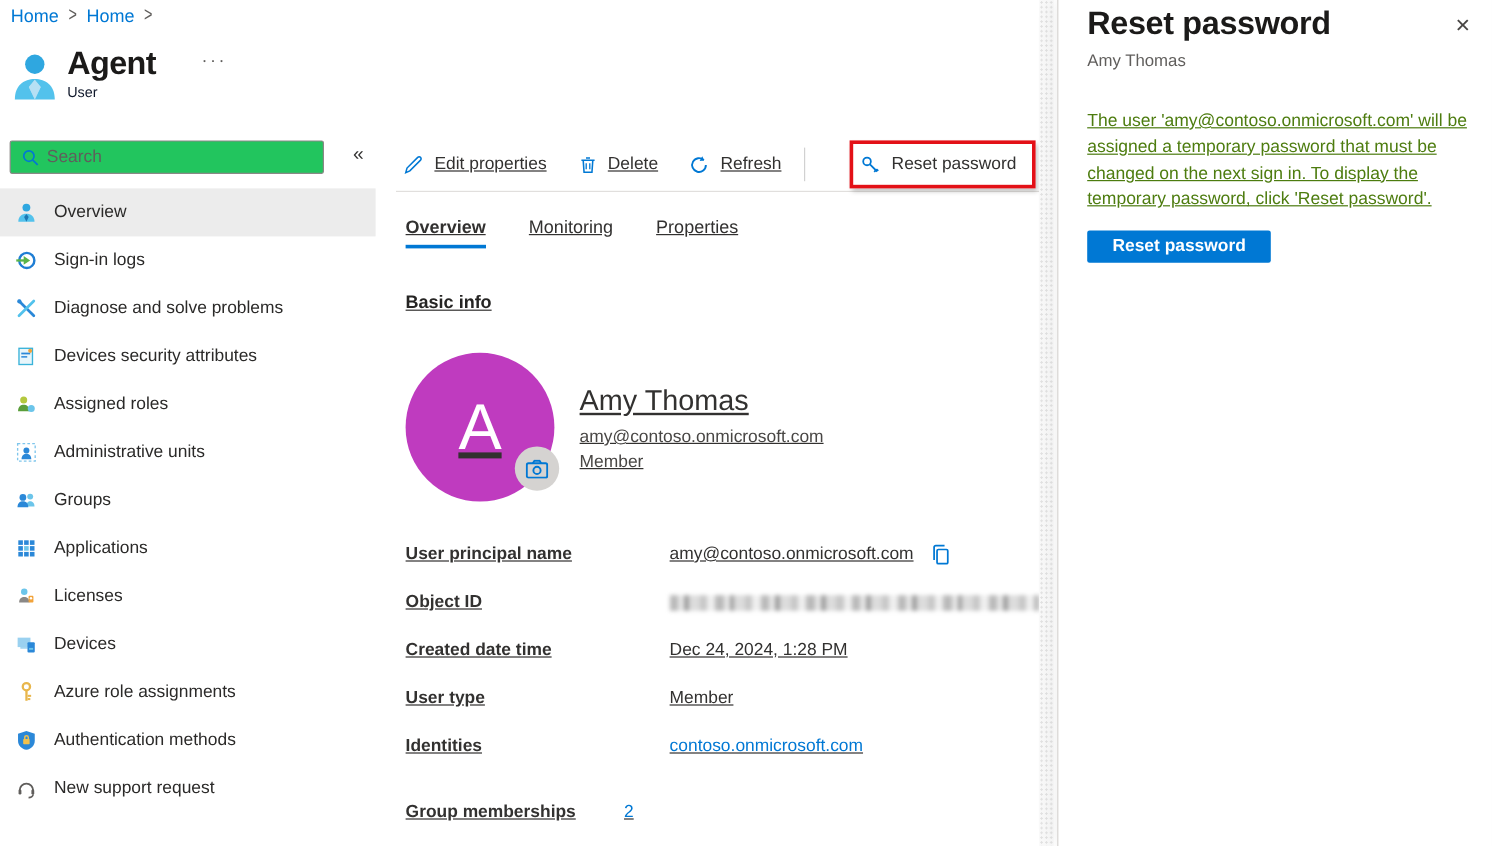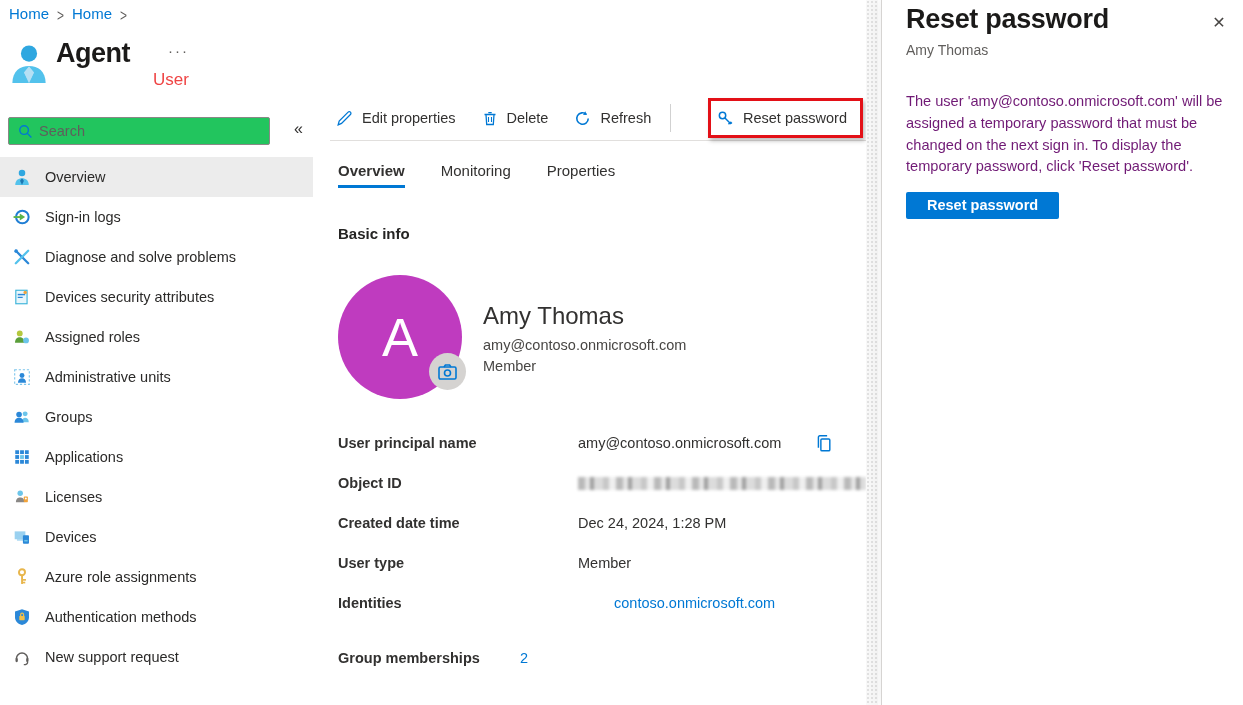--- a/index.html
+++ b/index.html
@@ -1,49 +1,49 @@
 <!DOCTYPE html>
 <html style="--accent: #0078d4; --highlight_red: #e31017; --avatar: #bf3bbf;"><head>
 <meta charset="utf-8">
 <style>
   * { margin:0; padding:0; box-sizing:border-box; }
   html,body { width:1243px; height:705px; overflow:hidden; background:#fff;
     font-family:"Liberation Sans","DejaVu Sans",sans-serif; color:#323130; }
   body { position:relative; }
 
   
-  .breadcrumb { position:absolute; left:9px; top:5px; font-size:15px; display:flex; align-items:flex-end; }
+  .breadcrumb { position:absolute; left:9px; top:5px; font-size:15px; display:flex; align-items:flex-start; }
   .breadcrumb a { color:var(--accent,#0078d4); text-decoration:none; cursor:pointer; }
   .crumb-sep { color:#605e5c; font-size:12px; padding:0 8px; transform:scaleY(1.4); display:inline-block; }
 
   
   .page-header { position:absolute; left:10px; top:38px; display:flex; }
   .ph-icon { width:38px; height:44px; margin-top:4px; }
-  .ph-text { margin-left:8px;text-align:right; }
+  .ph-text { margin-left:8px; }
   .ph-title-row { display:flex; align-items:center; }
   .ph-title { font-size:27px; font-weight:700; color:#1b1a19; letter-spacing:-0.5px; }
   .ph-more { margin-left:38px; margin-top:-6px; color:#605e5c; font-size:15px; letter-spacing:2px; cursor:pointer; }
-  .ph-sub { font-size:17px; color:#ef4444; margin-top:1px; }
+  .ph-sub { font-size:12px; color:#0f172a; margin-top:1px; }
 
   
   .sidebar { position:absolute; left:0; top:112px; width:313px; }
   .search-row { position:relative; height:45px; }
   .search-box { position:absolute; left:8px; top:5px; width:262px; height:28px;
     border:1px solid #8a8886; border-radius:2px; background:#22c55e; display:flex; align-items:center; }
   .search-box svg { margin:0 6px 0 9px; flex:0 0 auto; }
   .search-input { border:none; outline:none; flex:1; font-size:14.5px; color:#323130;
     font-family:inherit; background:transparent; }
   .search-input::placeholder { color:#605e5c; }
   .collapse-btn { position:absolute; right:10px; top:8px; color:#323130; font-size:16px; cursor:pointer; }
   .nav-item { height:40px; display:flex; align-items:center; padding-left:13px; cursor:pointer; font-size:14.5px; color:#2b2a29; }
   .nav-item.active { background:#ececec; }
   .nav-icon { width:18px; height:18px; margin-right:14px; flex:0 0 auto; }
 
   
-  .main { position:absolute; left:330px; top:96px; width:536px; }
+  .main { position:absolute; left:330px; top:115px; width:536px;text-decoration:underline; }
   .toolbar { position:relative; height:44px; display:flex; align-items:center; }
   .tb-btn { display:flex; align-items:center; gap:9px; padding:0 13px; height:34px;
     font-size:14.5px; color:#323130; cursor:pointer; white-space:nowrap; }
   .tb-btn:first-child { padding-left:6px; }
   .tb-sep { width:1px; height:28px; background:#d1d1d1; margin:0 6px; }
   .red-box { position:absolute; left:378px; top:2px; border:3px solid var(--highlight_red,#e31017);
     background:#fff; box-shadow:2px 3px 4px rgba(0,0,0,0.25); }
   .red-box .tb-btn { height:34px; }
   .main-rule { border-top:1px solid #e1dfdd; }
 
@@ -59,45 +59,45 @@
   .avatar { width:124px; height:124px; border-radius:50%; background:var(--avatar,#bf3bbf);
     display:flex; align-items:center; justify-content:center; color:#fff; font-size:54px; font-weight:400; }
   .camera-badge { position:absolute; right:-4px; bottom:9px; width:37px; height:37px; border-radius:50%;
     background:#d5d3d1; display:flex; align-items:center; justify-content:center; cursor:pointer; }
   .profile-text { margin-left:21px; padding-top:27px; }
   .profile-name { font-size:24px; color:#323130; }
   .profile-email { font-size:14.5px; color:#484644; margin-top:7px; }
   .profile-role { font-size:14.5px; color:#484644; margin-top:5px; }
 
   .fields { margin:24px 0 0 8px; }
-  .field-row { display:flex; align-items:center; height:40px;gap:20px; }
+  .field-row { display:flex; align-items:center; height:40px; }
   .field-label { width:220px; font-size:14.5px; font-weight:700; color:#323130; flex:0 0 auto; }
   .field-value { font-size:14.5px; color:#323130; display:flex; align-items:center; }
-  .field-value.link { color:var(--accent,#0078d4); cursor:pointer;margin-left:36px; }
+  .field-value.link { color:var(--accent,#0078d4); cursor:pointer; }
   .copy-icon { margin-left:14px; cursor:pointer; display:flex; }
   .redacted { width:318px; height:13px; filter:blur(1.6px);
     background:repeating-linear-gradient(90deg,#b9b9b9 0 7px,#e6e6e6 7px 12px,#9f9f9f 12px 16px,#dcdcdc 16px 25px,#c7c7c7 25px 31px,#efefef 31px 38px); }
 
   .gm-row { display:flex; margin:27px 0 0 8px; }
   .gm-label { width:182px; font-size:14.5px; font-weight:700; color:#323130; }
   .gm-value { font-size:14.5px; color:var(--accent,#0078d4); cursor:pointer; }
 
   
   .scroll-track { position:absolute; left:866px; top:0; width:12px; height:705px;
     background-color:#f9f9f9; background-image:radial-gradient(#e2e2e2 0.8px, transparent 0.9px);
     background-size:4px 4px; cursor:pointer; }
 
   
   .panel { position:absolute; left:881px; top:0; width:362px; height:705px; background:#fff;
     border-left:1px solid #d6d4d2; box-shadow:-5px 0 14px rgba(0,0,0,0.05); padding:0 22px 0 24px; }
   .panel-title { font-size:27px; font-weight:700; color:#1b1a19; margin-top:4px; letter-spacing:-0.3px; }
   .panel-sub { font-size:14px; color:#605e5c; margin-top:7px; }
   .panel-close { position:absolute; top:11px; right:13px; font-size:16px; color:#484644; cursor:pointer;
     width:22px; height:22px; display:flex; align-items:center; justify-content:center; }
-  .panel-body { font-size:14.6px; line-height:21.8px; color:#701a75; margin-top:33px; width:320px; }
+  .panel-body { font-size:14.6px; line-height:21.8px; color:#4d7c0f; margin-top:33px; width:320px;text-decoration:underline; }
   .panel-btn { display:inline-block; margin-top:14px; background:var(--accent,#0078d4); color:#fff;
     font-size:14.5px; font-weight:700; font-family:inherit; border:none; border-radius:2px;
     padding:5px 21px 6px; cursor:pointer; }
 </style>
 </head>
 <body>
 
 <div class="breadcrumb">
   <a>Home</a>
   <span class="crumb-sep">&gt;</span>

